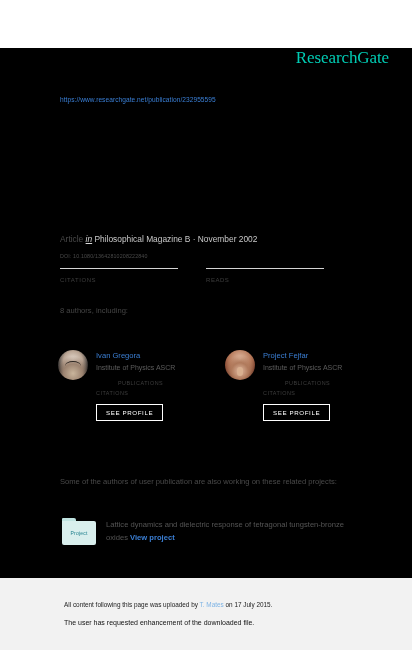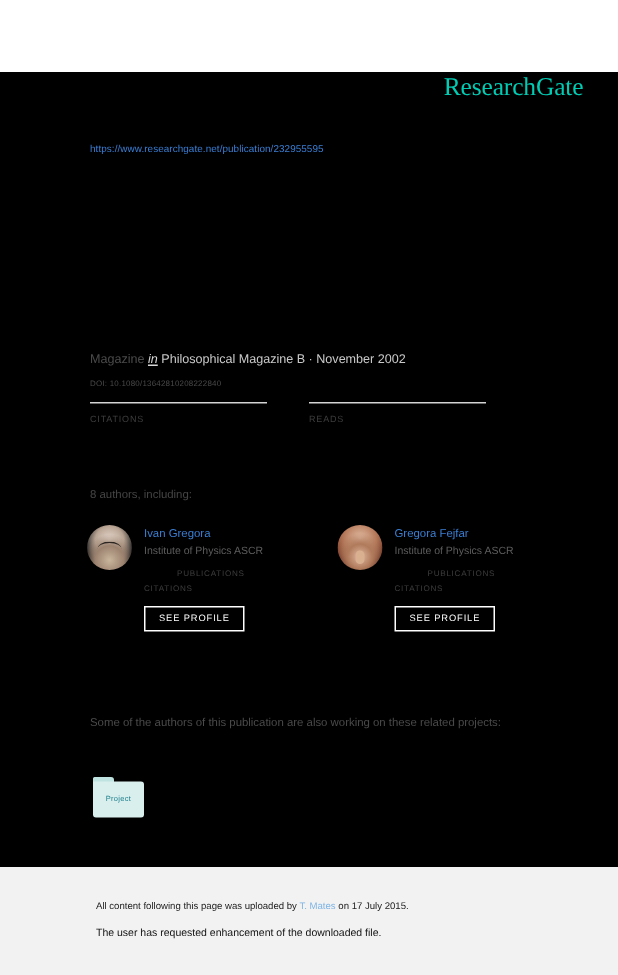--- a/index.html
+++ b/index.html
@@ -114,21 +114,21 @@
   .stat-label {
     font-size: 6px;
     color: #3e3e3e;
     letter-spacing: 0.55px;
   }
 
   
   .authors-head {
     position: absolute;
     left: 60px;
-    top: 325px;
+    top: 306px;
     font-size: 7.6px;
     color: #454545;
   }
   .authors-row {
     position: absolute;
     left: 58px;
     top: 350px;
     width: 300px;
     display: flex;
     gap: 34px;
@@ -309,21 +309,21 @@
 
 <div class="top-strip"></div>
 
 <div class="dark-panel"></div>
 
 <div class="rg-logo">ResearchGate</div>
 
 <a class="url-line">https://www.researchgate.net/publication/232955595</a>
 
 <div class="article-line">
-  <span>Magazine</span>
+  <span>Article</span>
   <span class="kw">in</span>
   <span class="jrnl">Philosophical Magazine B · November 2002</span>
 </div>
 
 <div class="doi-line">DOI: 10.1080/13642810208222840</div>
 
 <div class="stats">
   <div class="stat-col">
     <div class="stat-num"></div>
     <div class="stat-rule"></div>
@@ -355,46 +355,50 @@
           <span>CITATIONS</span>
         </div>
       </div>
       <div class="see-profile">SEE PROFILE</div>
     </div>
   </div>
 
   <div class="author">
     <div class="avatar a2"></div>
     <div class="author-meta">
-      <div class="author-name">Gregora Fejfar</div>
+      <div class="author-name">Project Fejfar</div>
       <div class="author-affil">Institute of Physics ASCR</div>
       <div class="author-stats">
         <div class="as-row as-pub">
           <span class="n"></span>
           <span>PUBLICATIONS</span>
         </div>
         <div class="as-row">
           <span class="n"></span>
           <span>CITATIONS</span>
         </div>
       </div>
       <div class="see-profile">SEE PROFILE</div>
     </div>
   </div>
 
 </div>
 
-<div class="rel-head">Some of the authors of this publication are also working on these related projects:</div>
+<div class="rel-head">Some of the authors of user publication are also working on these related projects:</div>
 
 <div class="project-row">
   <div class="folder">
     <div class="tab"></div>
     <div class="body"></div>
     <div class="label">Project</div>
   </div>
+  <div class="project-text">
+    <span>Lattice dynamics and dielectric response of tetragonal tungsten-bronze oxides</span>
+    <span class="view-project">View project</span>
+  </div>
 </div>
 
 <div class="footer"></div>
 
 <div class="foot-line1">
   <span>All content following this page was uploaded by </span><span class="uploader">T. Mates</span><span> on 17 July 2015.</span>
 </div>
 
 <div class="foot-line2">The user has requested enhancement of the downloaded file.</div>
 

